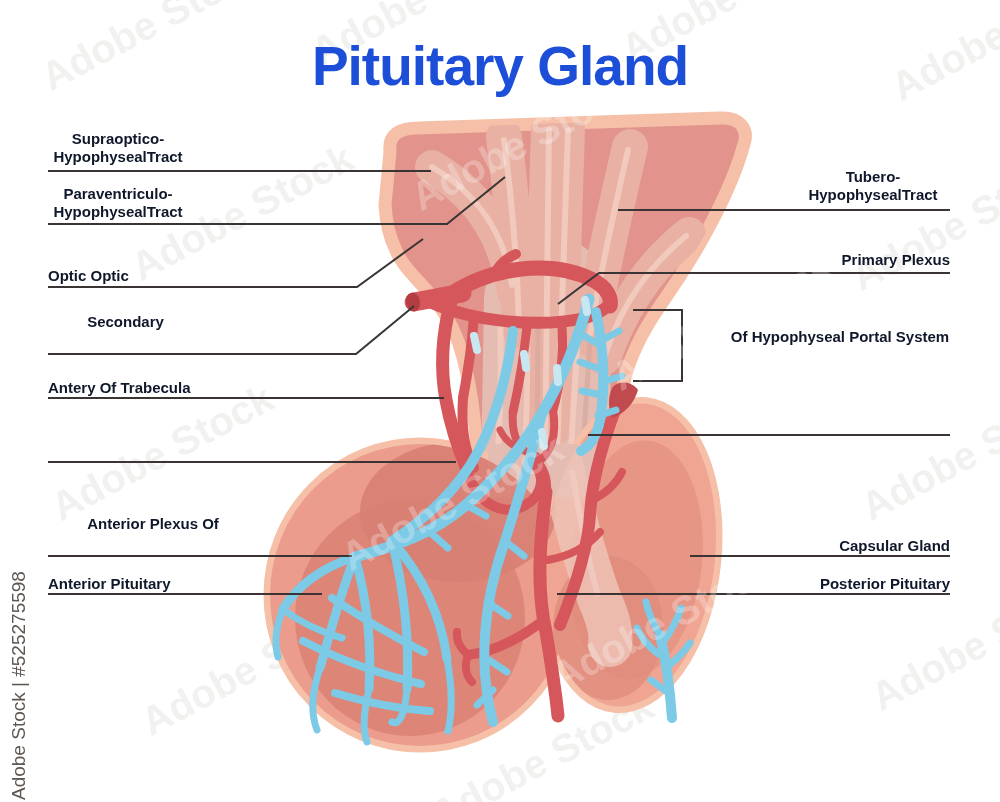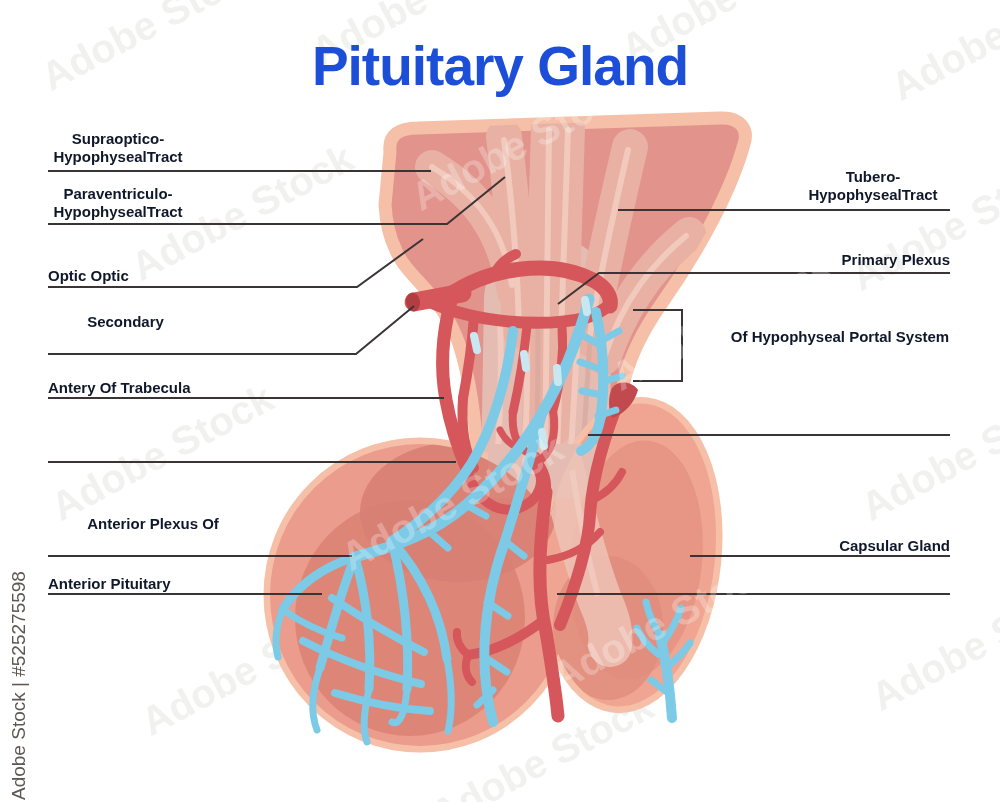--- a/index.html
+++ b/index.html
@@ -238,16 +238,19 @@
   </div>
   <div class="lbl rgt" style="left:750px;top:251px;width:200px">
     <span>Primary Plexus</span>
   </div>
   <div class="lbl ctr" style="left:726px;top:328px;width:228px">
     <span>Of Hypophyseal Portal System</span>
   </div>
   <div class="lbl rgt" style="left:700px;top:537px;width:250px">
     <span>Capsular Gland</span>
   </div>
+  <div class="lbl rgt" style="left:700px;top:575px;width:250px">
+    <span>Posterior Pituitary</span>
+  </div>
 
   <div class="credit">Adobe Stock | #525275598</div>
 
 </div>
 
 </body></html>

